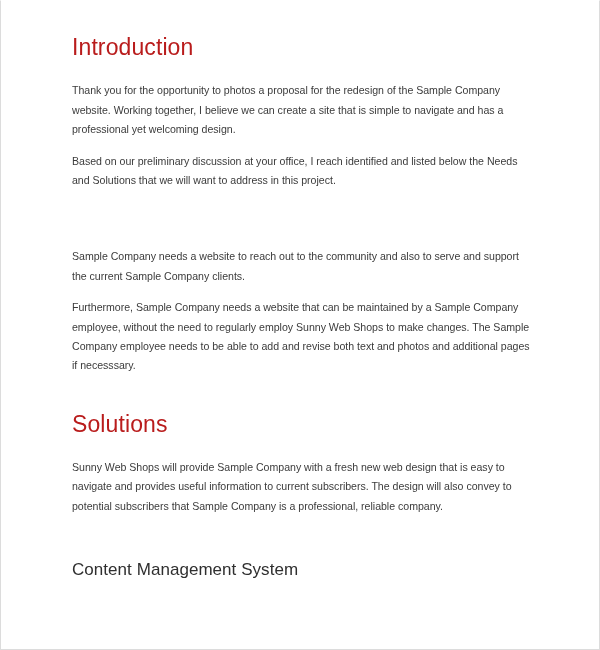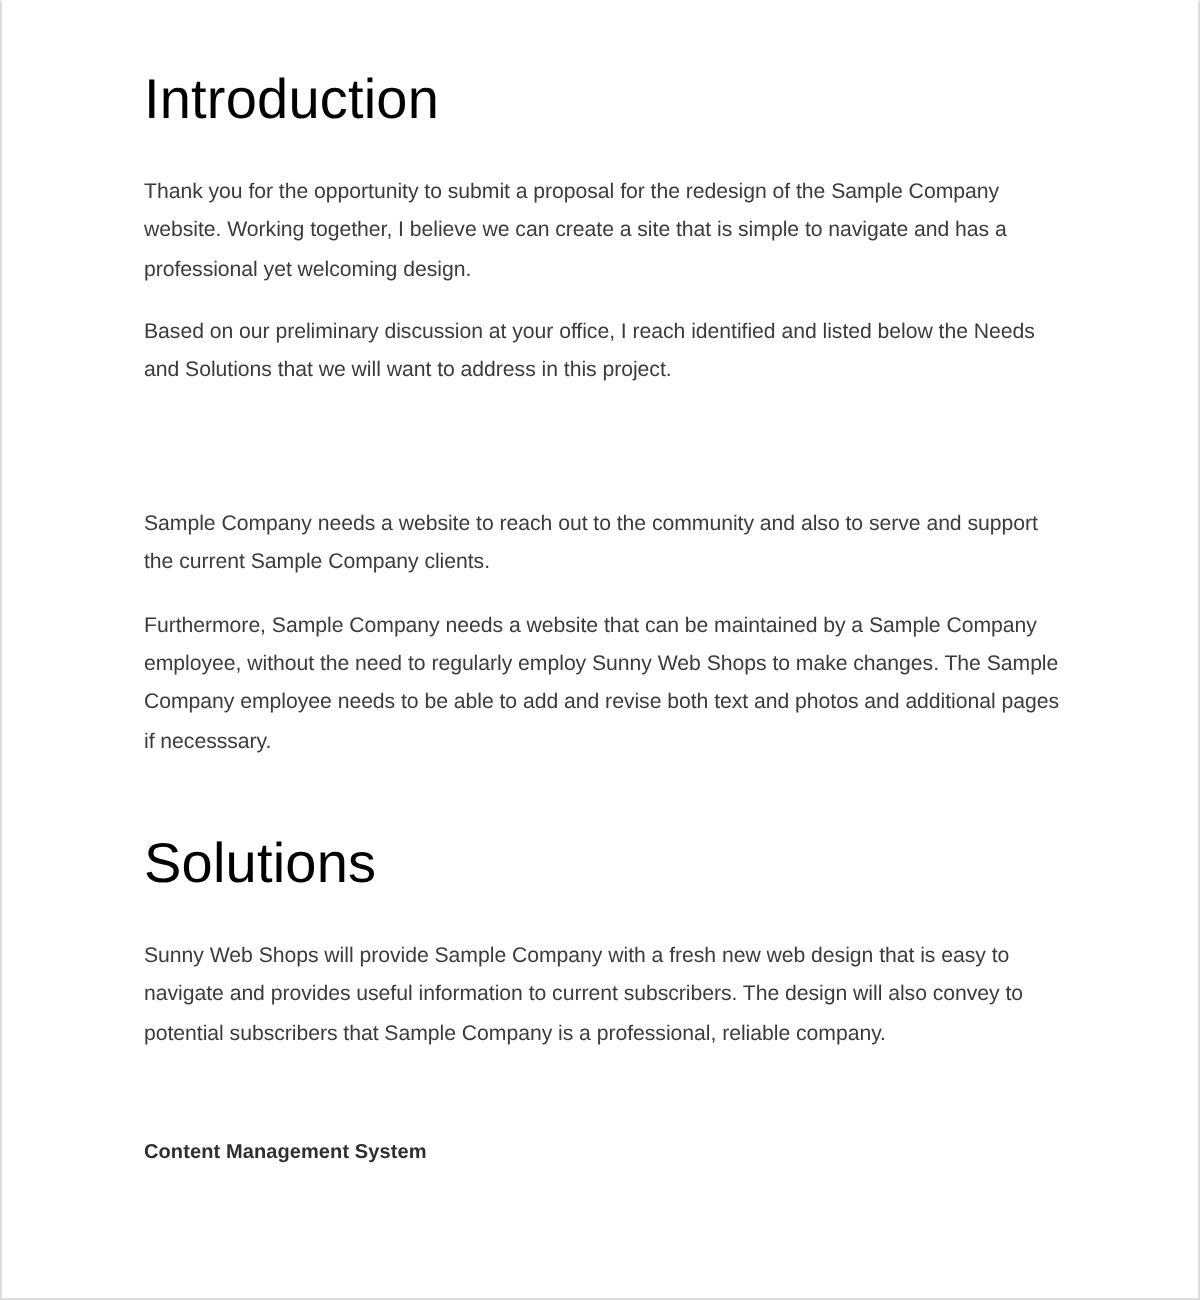--- a/index.html
+++ b/index.html
@@ -30,33 +30,33 @@
 
   .content {
     position: absolute;
     left: 71px;
     top: 0;
     width: 460px;
   }
 
   h1.section-heading {
     font-family: "Liberation Sans", sans-serif;
-    font-size: 28px;
+    font-size: 23px;
     font-weight: 400;
-    color: #000000;
+    color: #b91c1c;
     letter-spacing: 0.1px;
     margin: 0;
     padding: 0;
     line-height: 1.1;
   }
 
   h2.sub-heading {
     font-family: "Liberation Sans", sans-serif;
-    font-size: 10px;
-    font-weight: 700;
+    font-size: 17px;
+    font-weight: 400;
     color: #2f2f2f;
     margin: 0;
     padding: 0;
     line-height: 1.2;
     letter-spacing: 0.05px;
   }
 
   p.body-text {
     font-family: "Liberation Sans", sans-serif;
     font-size: 10.6px;
@@ -81,21 +81,21 @@
 <div class="page">
   <div class="content">
 
     <div style="height:34px"></div>
 
     <section>
       <h1 class="section-heading">Introduction</h1>
 
       <div class="gap-heading-to-body"></div>
 
-      <p class="body-text">Thank you for the opportunity to submit a proposal for the redesign of the Sample Company website. Working together, I believe we can create a site that is simple to navigate and has a professional yet welcoming design.</p>
+      <p class="body-text">Thank you for the opportunity to photos a proposal for the redesign of the Sample Company website. Working together, I believe we can create a site that is simple to navigate and has a professional yet welcoming design.</p>
 
       <div class="gap-para"></div>
 
       <p class="body-text">Based on our preliminary discussion at your office, I reach identified and listed below the Needs and Solutions that we will want to address in this project.</p>
     </section>
 
     <div class="gap-body-to-heading"></div>
 
     <section>
 

